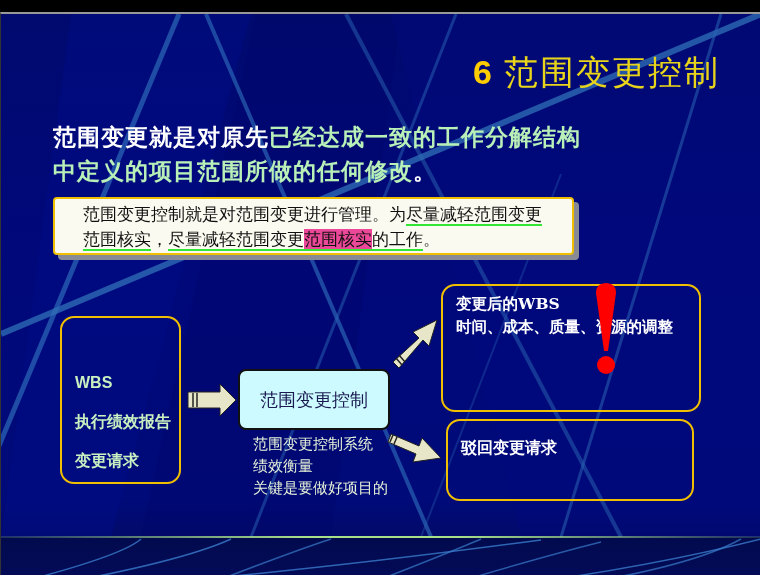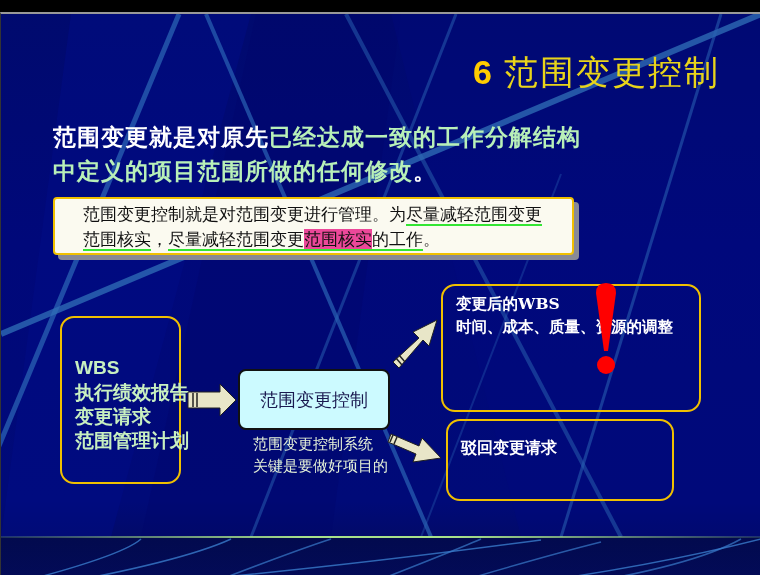--- a/index.html
+++ b/index.html
@@ -44,37 +44,37 @@
       padding: 3px 28px;
       font-size: 17px; line-height: 25px; color: #101010;
     }
     .callout .ul { border-bottom: 2px solid #33e633; padding-bottom: 0; }
     .callout .hl { background: #ec4899; }
     .box-yellow {
       position: absolute; border: 2px solid #f0c000; border-radius: 14px;
     }
     .inputs-box { left: 59px; top: 302px; width: 121px; height: 168px; padding: 38px 0 0 13px; }
     .inputs-box .line {
-      font-size: 19px; line-height: 24px; color: #c8f0c0; font-weight: bold; white-space: nowrap;
+      font-size: 16px; line-height: 24px; color: #c8f0c0; font-weight: bold; white-space: nowrap; margin-top: 15px;
     }
     .inputs-box .line.wbs { font-family: "Liberation Sans", "DejaVu Sans", sans-serif; font-weight: bold; }
     .center-box {
       position: absolute; left: 237px; top: 355px; width: 152px; height: 61px;
       background: #ccfaff; border: 2px solid #111; border-radius: 8px;
       display: flex; align-items: center; justify-content: center;
       font-size: 18px; color: #1a1a50;
     }
     .tools {
       position: absolute; left: 252px; top: 419px; font-size: 15px; line-height: 22px; color: #e6f2d8;
     }
     .outputs-box { left: 440px; top: 258px; width: 260px; height: 128px; padding: 6px 6px 0 13px; margin-top: 12px; }
     .outputs-box .line {
       font-size: 15.5px; line-height: 23px; color: #ffffff; font-weight: bold; white-space: nowrap;
     }
-    .reject-box { left: 445px; top: 405px; width: 228px; height: 82px; padding: 17px 0 0 13px; }
+    .reject-box { left: 445px; top: 405px; width: 248px; height: 82px; padding: 17px 0 0 13px; }
     .reject-box .line { font-size: 16px; color: #ffffff; font-weight: bold; }
     .arrow { position: absolute; }
     .exclam { position: absolute; left: 590px; top: 267px; width: 30px; height: 96px; }
   </style>
 </head>
 <body>
 
 <div class="slide">
   <svg class="bg-svg" viewBox="0 0 760 575">
     <polygon points="70,0 250,0 110,523 0,523" fill="#000c86" opacity="0.5"></polygon>
@@ -112,35 +112,35 @@
   </div>
 
   <div class="callout">
     <span>范围变更控制就是对范围变更进行管理。为</span><span class="ul">尽量减轻范围变更</span><br><span class="ul">范围核实</span><span>，</span><span class="ul">尽量减轻范围变更</span><span class="ul hl">范围核实</span><span class="ul">的工作</span><span>。</span>
   </div>
 
   <div class="box-yellow inputs-box">
     <div class="line wbs">WBS</div>
     <div class="line">执行绩效报告</div>
     <div class="line">变更请求</div>
-    <div class="line">范围管理计划</div>
   </div>
 
   <svg class="arrow" style="left:185px; top:368px;" width="52" height="36" viewBox="0 0 52 36">
     <polygon points="2,10 34,10 34,2 50,18 34,34 34,26 2,26" fill="#e8e6c8" stroke="#222" stroke-width="1"></polygon>
     <line x1="7" y1="11" x2="7" y2="25" stroke="#222" stroke-width="1.5"></line>
     <line x1="11" y1="11" x2="11" y2="25" stroke="#222" stroke-width="1.5"></line>
   </svg>
 
   <div class="center-box">
     <span>范围变更控制</span>
   </div>
 
   <div class="tools">
     <div>范围变更控制系统</div>
+    <div>绩效衡量</div>
     <div>关键是要做好项目的</div>
   </div>
 
   <svg class="arrow" style="left:384px; top:302px;" width="56" height="58" viewBox="0 0 56 58">
     <polygon points="8,46 34,22 28,16 52,4 44,30 38,24 14,52" fill="#e8e6c8" stroke="#222" stroke-width="1"></polygon>
     <line x1="11" y1="42" x2="17" y2="49" stroke="#222" stroke-width="1.5"></line>
     <line x1="14" y1="39" x2="20" y2="46" stroke="#222" stroke-width="1.5"></line>
   </svg>
 
   <svg class="arrow" style="left:386px; top:410px;" width="56" height="42" viewBox="0 0 56 42">

